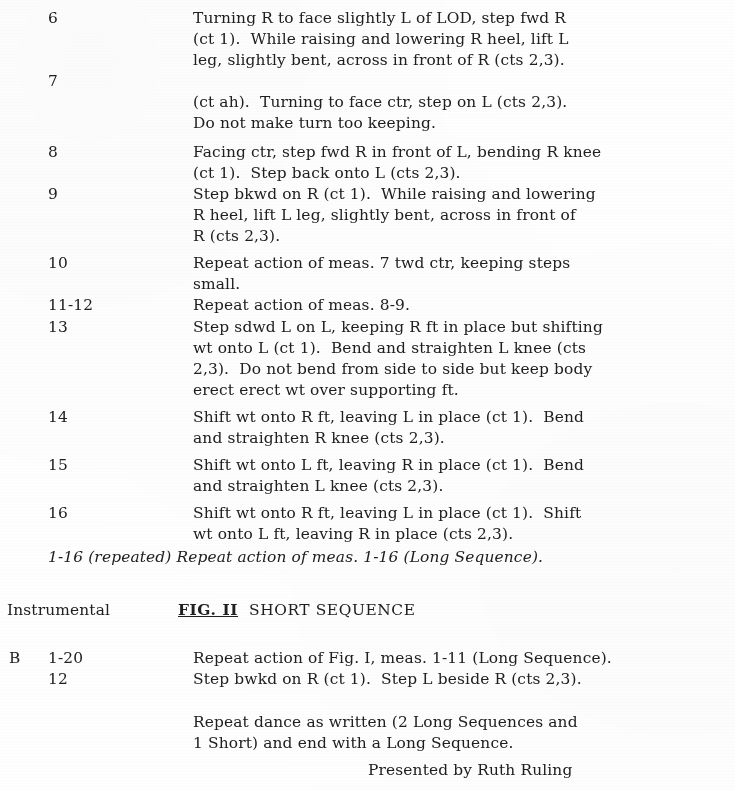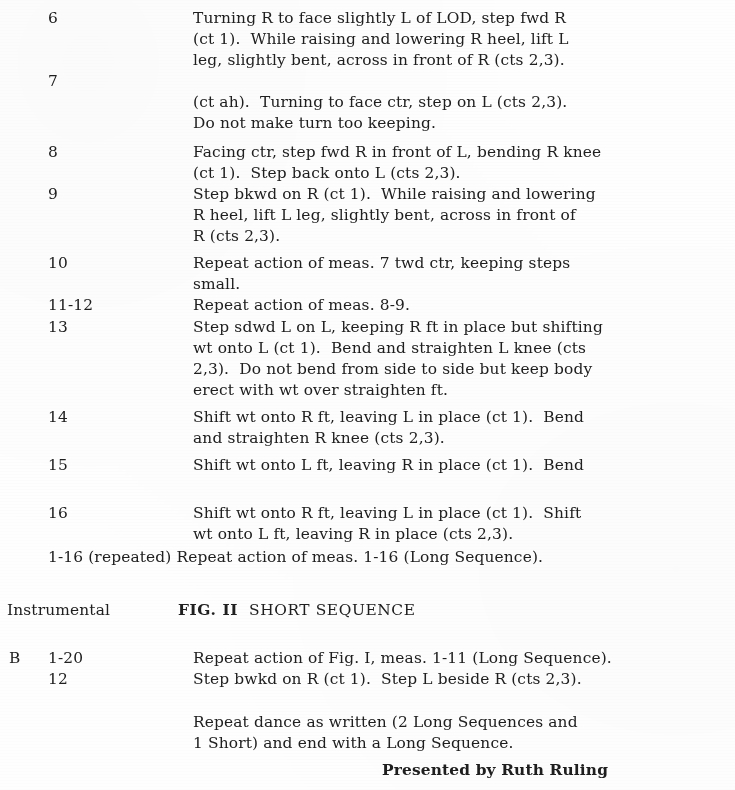--- a/index.html
+++ b/index.html
@@ -47,33 +47,34 @@
     left: 7px;
   }
   
   .desc {
     left: 178px;
     margin-left: 15px;
   }
   
   .wide {
     left: 48px;
+    font-style: italic;
   }
   
   .fig-head {
     left: 178px;
     letter-spacing: 0.6px;
   }
   .fig-head .fig-label {
     font-weight: bold;
+    text-decoration: underline;
   }
   
   .credit {
-    left: 382px;
-    font-weight: bold;
+    left: 368px;
   }
 
   
   #grain {
     position: absolute;
     inset: 0;
     pointer-events: none;
     opacity: 0.035;
     background:
       repeating-linear-gradient(0deg, rgba(0,0,0,0.5) 0px, rgba(0,0,0,0) 1px, rgba(0,0,0,0) 3px),
@@ -108,28 +109,29 @@
   <div class="line desc" style="top:253px">Repeat action of meas. 7 twd ctr, keeping steps</div>
   <div class="line desc" style="top:274px">small.</div>
 
   <div class="line meas-num" style="top:295px">11-12</div>
   <div class="line desc" style="top:295px">Repeat action of meas. 8-9.</div>
 
   <div class="line meas-num" style="top:317px">13</div>
   <div class="line desc" style="top:317px">Step sdwd L on L, keeping R ft in place but shifting</div>
   <div class="line desc" style="top:338px">wt onto L (ct 1).  Bend and straighten L knee (cts</div>
   <div class="line desc" style="top:359px">2,3).  Do not bend from side to side but keep body</div>
-  <div class="line desc" style="top:380px">erect with wt over straighten ft.</div>
+  <div class="line desc" style="top:380px">erect erect wt over supporting ft.</div>
 
   <div class="line meas-num" style="top:407px">14</div>
   <div class="line desc" style="top:407px">Shift wt onto R ft, leaving L in place (ct 1).  Bend</div>
   <div class="line desc" style="top:428px">and straighten R knee (cts 2,3).</div>
 
   <div class="line meas-num" style="top:455px">15</div>
   <div class="line desc" style="top:455px">Shift wt onto L ft, leaving R in place (ct 1).  Bend</div>
+  <div class="line desc" style="top:476px">and straighten L knee (cts 2,3).</div>
 
   <div class="line meas-num" style="top:503px">16</div>
   <div class="line desc" style="top:503px">Shift wt onto R ft, leaving L in place (ct 1).  Shift</div>
   <div class="line desc" style="top:524px">wt onto L ft, leaving R in place (cts 2,3).</div>
 
   <div class="line wide" style="top:547px">1-16 (repeated) Repeat action of meas. 1-16 (Long Sequence).</div>
 
   <div class="line music-cue" style="top:600px">Instrumental</div>
 
   <div class="line fig-head" style="top:600px"><span class="fig-label">FIG. II</span><span>&nbsp;&nbsp;</span><span>SHORT SEQUENCE</span></div>

